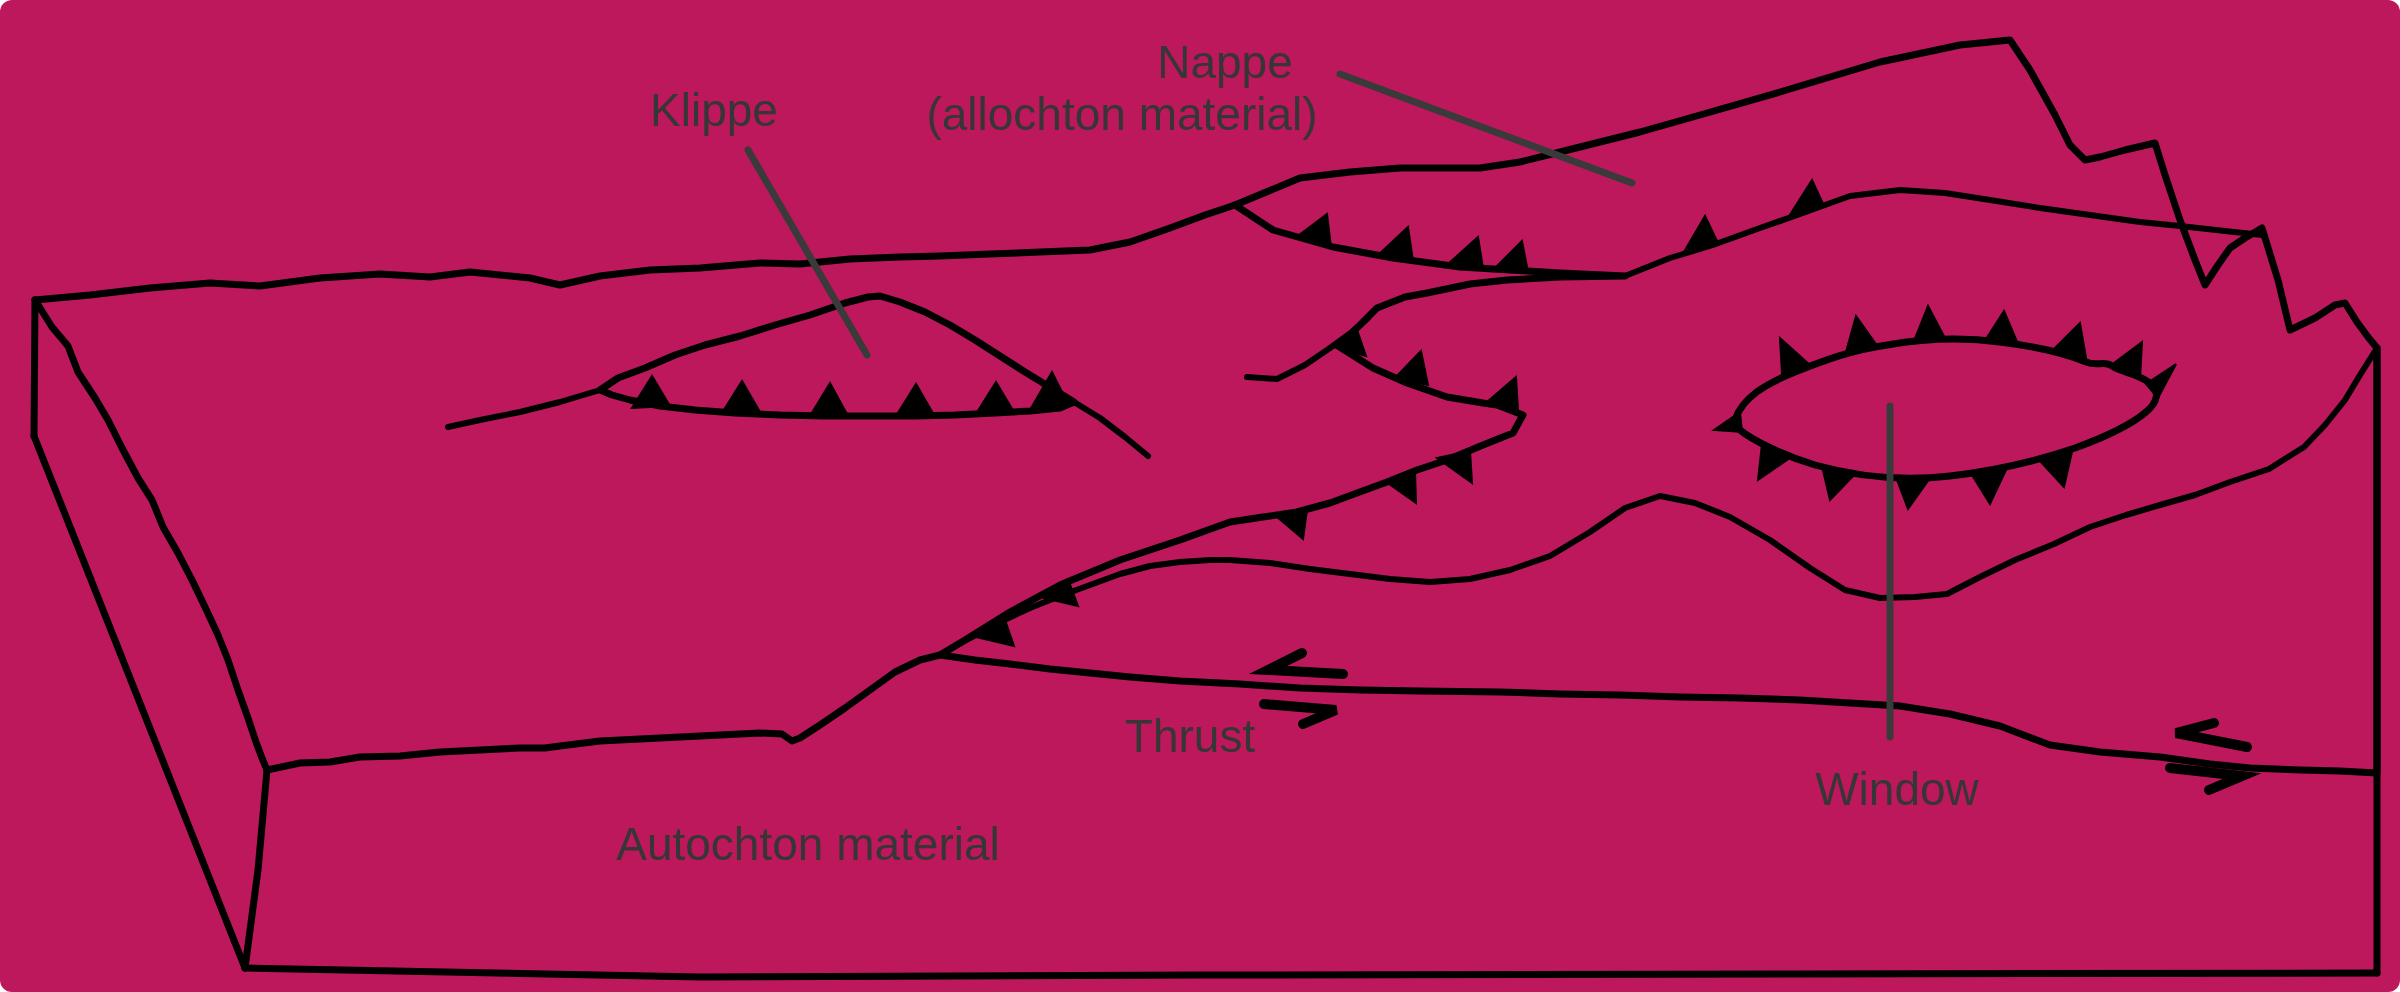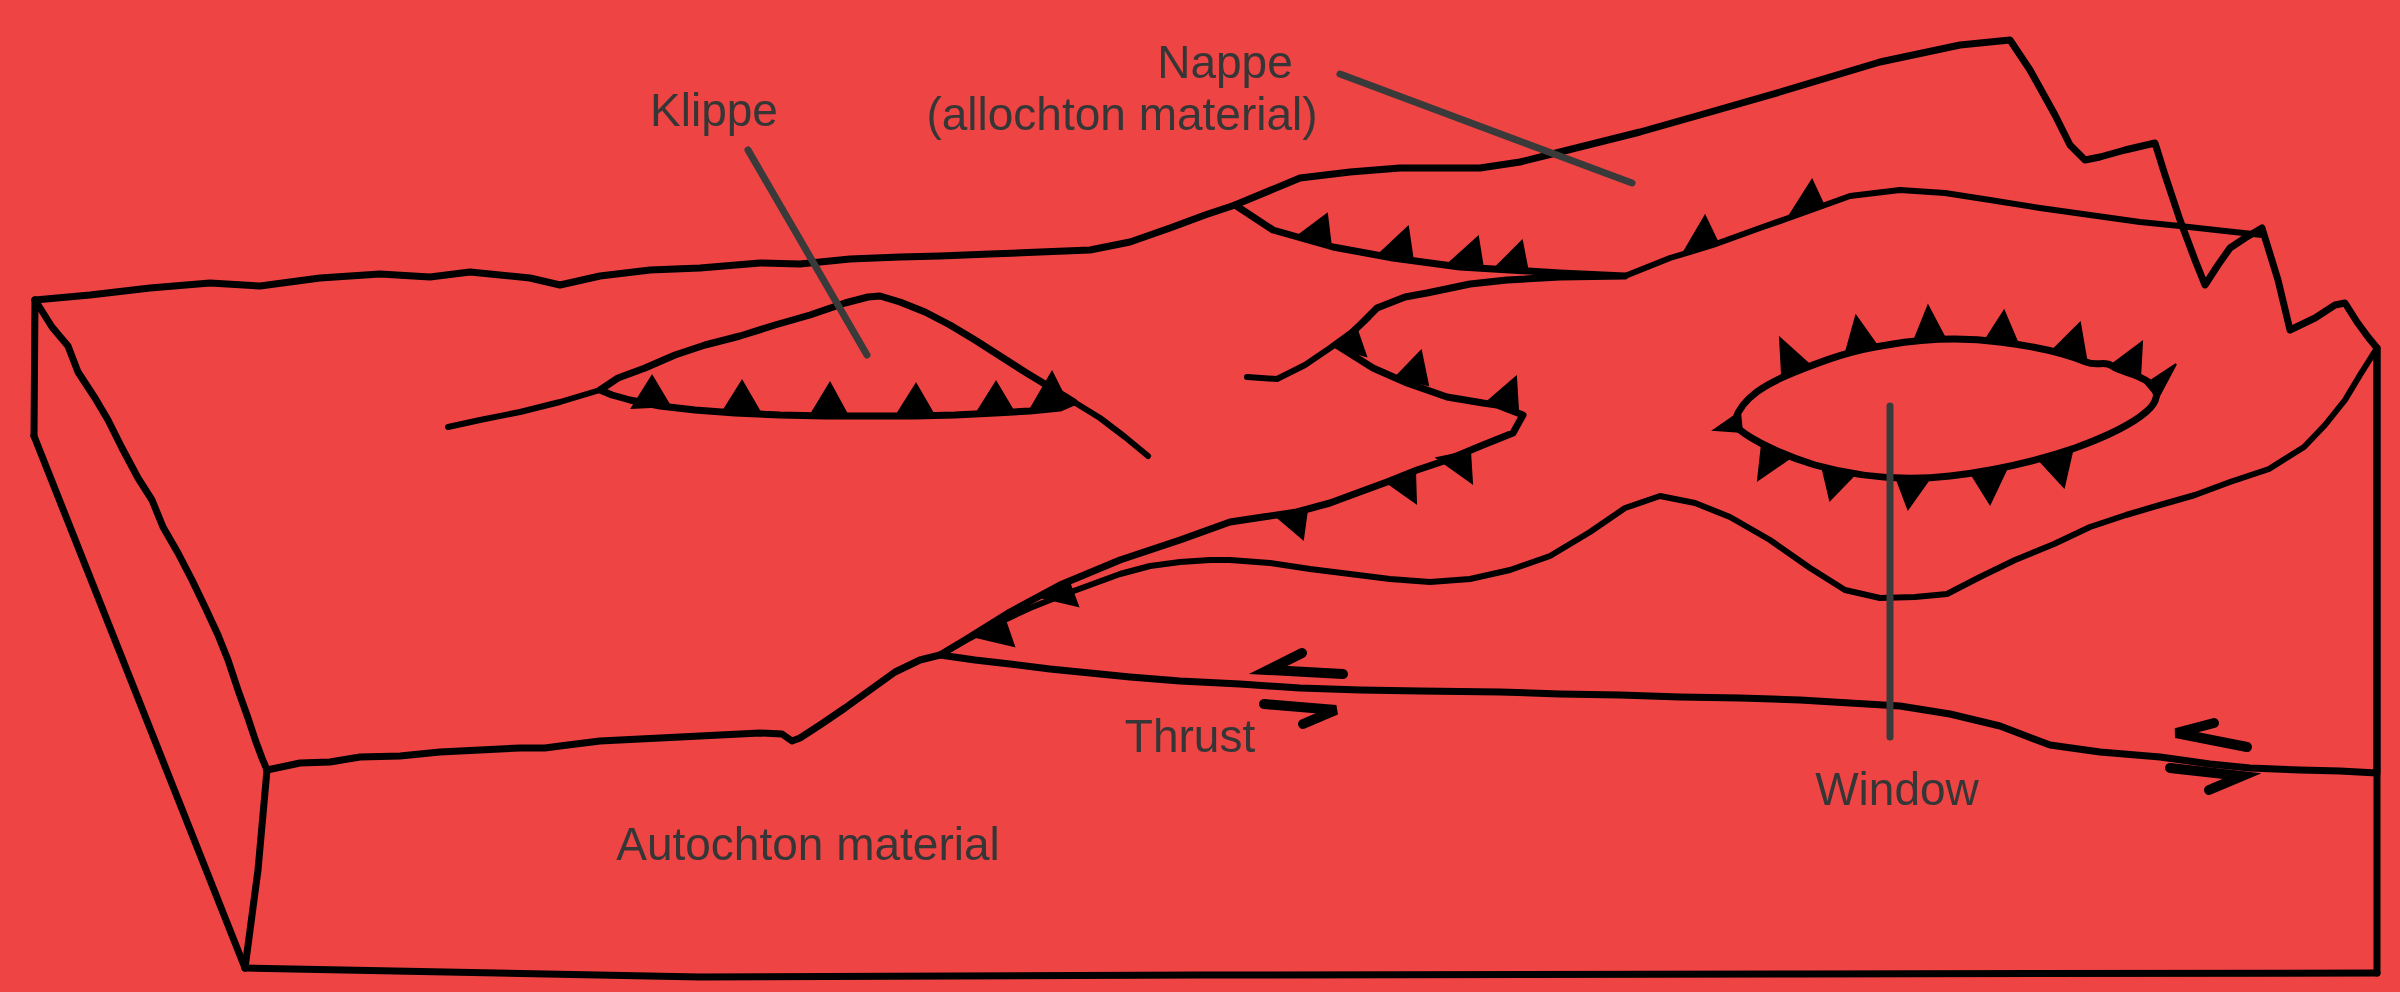--- a/index.html
+++ b/index.html
@@ -1,16 +1,16 @@
 <!DOCTYPE html>
 <html><head>
 <meta charset="utf-8">
 <style>
   html,body{margin:0;padding:0;background:#ffffff;}
-  .stage{width:2400px;height:992px;position:relative;background:#ef4444;overflow:hidden;}
+  .stage{width:2400px;height:992px;position:relative;background:#be185d;overflow:hidden;border-radius:12px;}
   svg{display:block;}
   text{font-family:"Liberation Sans","DejaVu Sans",sans-serif;font-size:46px;fill:#363636;}
   .outline{fill:none;stroke:#000;stroke-width:7;stroke-linecap:round;stroke-linejoin:round;}
   .thin{stroke-width:6;}
   .leader{fill:none;stroke:#3a3a3a;stroke-width:7;stroke-linecap:round;}
   .arrow{fill:none;stroke:#000;stroke-width:10;stroke-linecap:round;stroke-linejoin:miter;}
   .tooth{fill:#000;stroke:#000;stroke-width:2;}
 </style>
 </head>
 <body>

